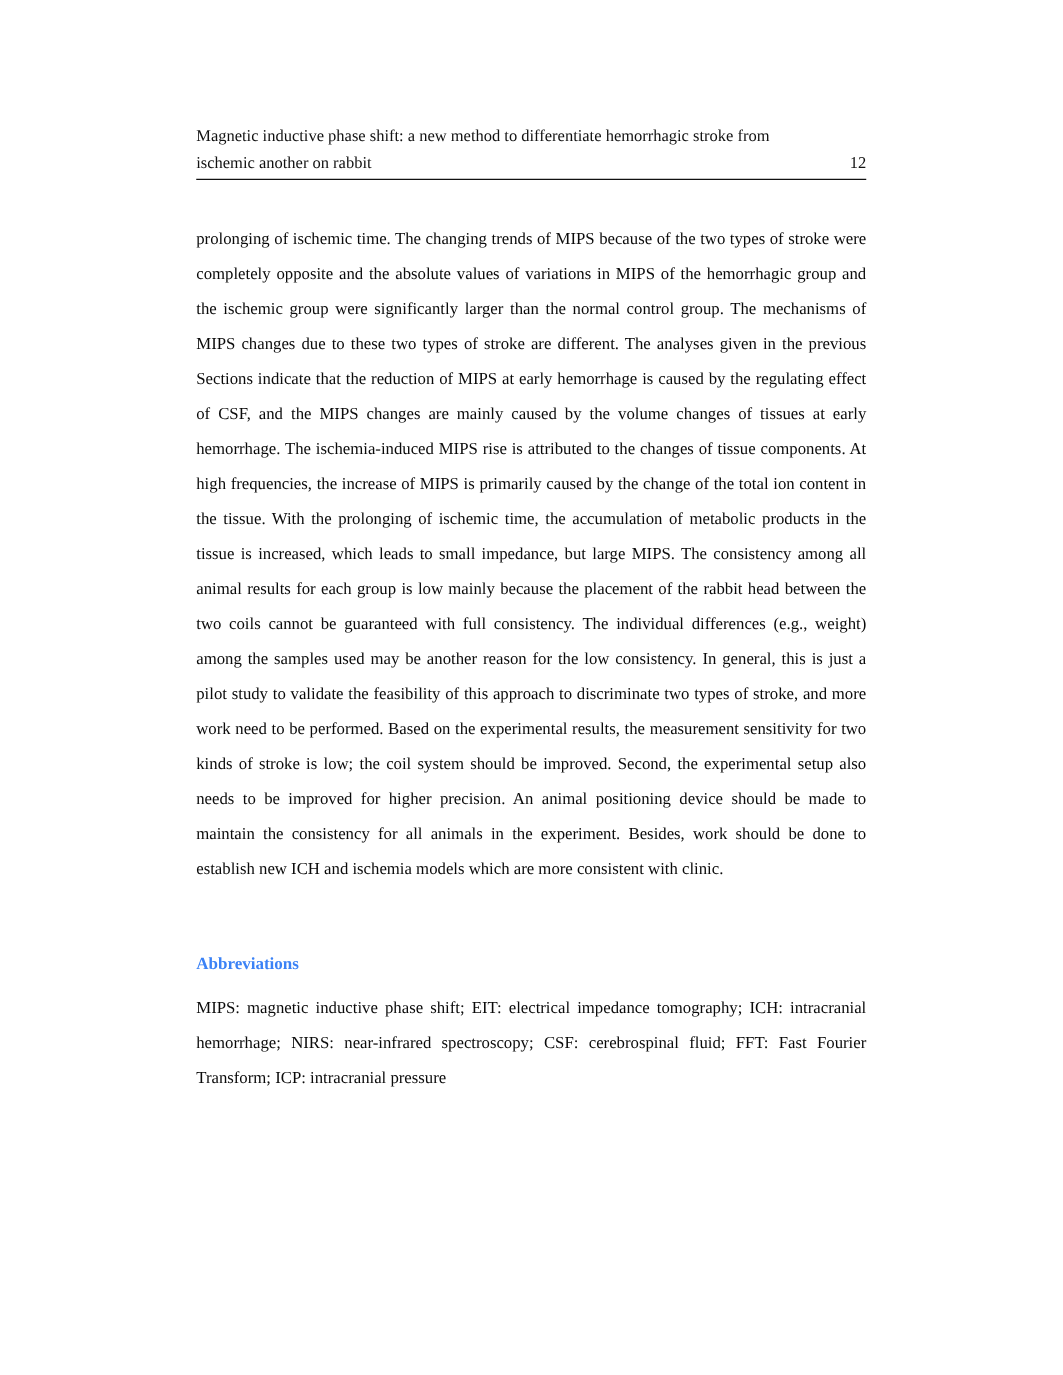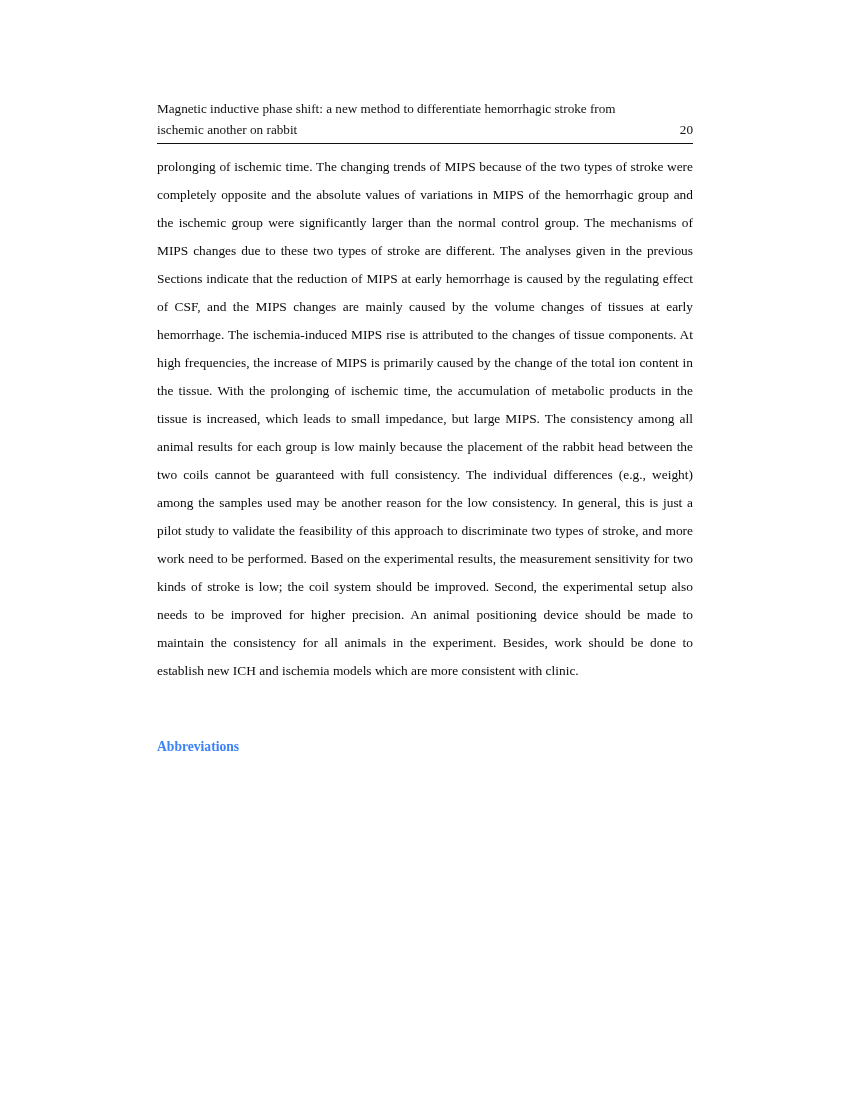--- a/index.html
+++ b/index.html
@@ -51,21 +51,21 @@
   }
   .header-rule {
     margin-top: 3px;
     border: 0;
     border-top: 1.4px solid #111111;
     width: 536px;
     height: 0;
   }
   
   .body-block {
-    margin-top: 9px;
+    margin-top: 33px;
   }
   .body-par {
     font-size: 13.4px;
     line-height: 28px;
     text-align: justify;
     text-justify: inter-word;
     margin: 0;
     color: #0a0a0a;
     hyphens: none;
   }
@@ -99,26 +99,29 @@
 <div class="page">
 
   <div class="content">
 
     <div class="running-head">
       <div class="running-head-row">
         <span>Magnetic inductive phase shift: a new method to differentiate hemorrhagic stroke from</span>
       </div>
       <div class="running-head-row running-head-row-2">
         <span class="running-head-title-2">ischemic another on rabbit</span>
-        <span class="page-number">20</span>
+        <span class="page-number">12</span>
       </div>
       <div class="header-rule"></div>
     </div>
 
     <div class="body-block">
       <p class="body-par last-line-left">prolonging of ischemic time. The changing trends of MIPS because of the two types of stroke were completely opposite and the absolute values of variations in MIPS of the hemorrhagic group and the ischemic group were significantly larger than the normal control group. The mechanisms of MIPS changes due to these two types of stroke are different. The analyses given in the previous Sections indicate that the reduction of MIPS at early hemorrhage is caused by the regulating effect of CSF, and the MIPS changes are mainly caused by the volume changes of tissues at early hemorrhage. The ischemia-induced MIPS rise is attributed to the changes of tissue components. At high frequencies, the increase of MIPS is primarily caused by the change of the total ion content in the tissue. With the prolonging of ischemic time, the accumulation of metabolic products in the tissue is increased, which leads to small impedance, but large MIPS. The consistency among all animal results for each group is low mainly because the placement of the rabbit head between the two coils cannot be guaranteed with full consistency. The individual differences (e.g., weight) among the samples used may be another reason for the low consistency. In general, this is just a pilot study to validate the feasibility of this approach to discriminate two types of stroke, and more work need to be performed. Based on the experimental results, the measurement sensitivity for two kinds of stroke is low; the coil system should be improved. Second, the experimental setup also needs to be improved for higher precision. An animal positioning device should be made to maintain the consistency for all animals in the experiment. Besides, work should be done to establish new ICH and ischemia models which are more consistent with clinic.</p>
     </div>
 
     <h2 class="section-heading">Abbreviations</h2>
 
+    <div class="abbrev-block">
+      <p class="abbrev-par">MIPS: magnetic inductive phase shift; EIT: electrical impedance tomography; ICH: intracranial hemorrhage; NIRS: near-infrared spectroscopy; CSF: cerebrospinal fluid; FFT: Fast Fourier Transform; ICP: intracranial pressure</p>
+    </div>
 
   </div>
 </div>
 
 </body></html>

